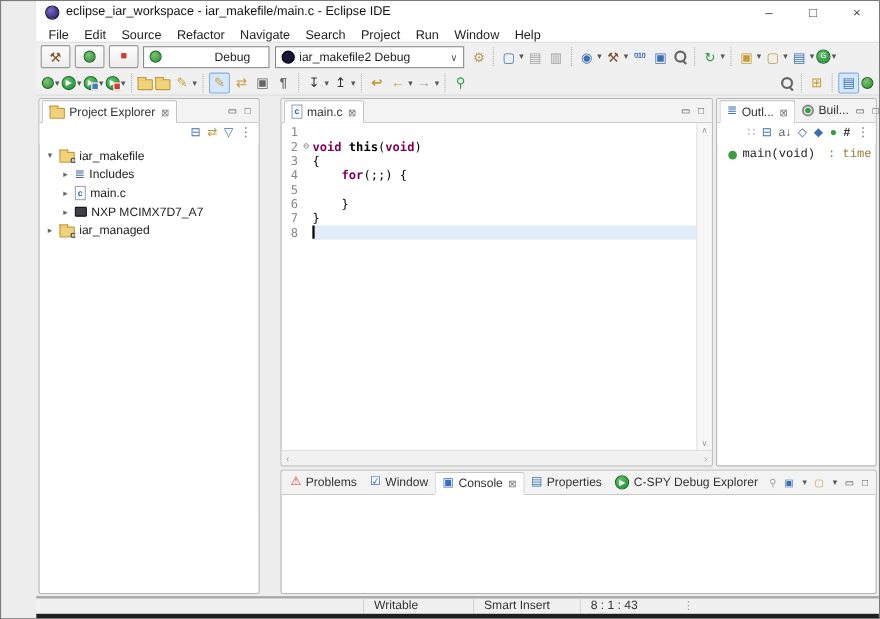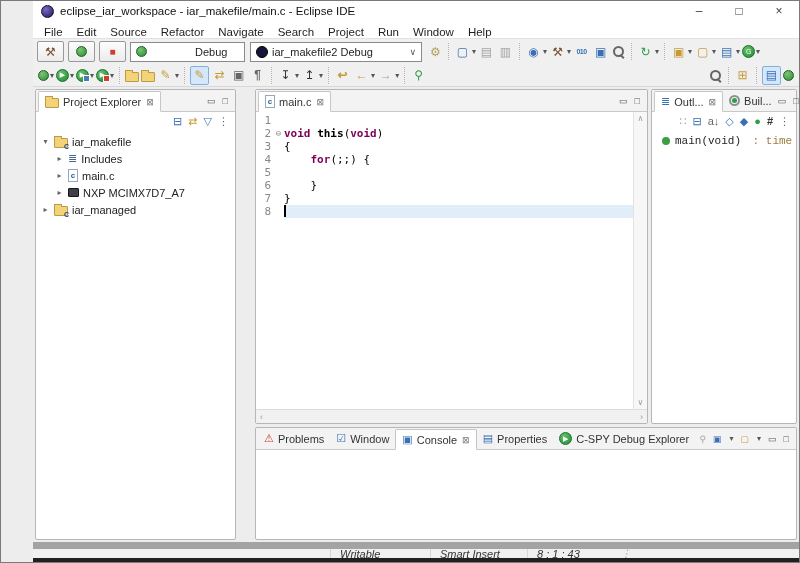--- a/index.html
+++ b/index.html
@@ -102,21 +102,21 @@
 
   
   .outline-content { flex:1; padding:4px 2px;font-family:Liberation Mono, monospace; }
   .orow { display:flex; align-items:center; gap:5px; padding-left:8px; font-size:11px; }
   .otype { color:#9a7d3f; white-space:pre; }
 
   
   .console-content { flex:1; font-size:11px; padding:3px 5px; color:#111; }
 
   
-  .statusbar { height:16px; background:#f0f0f0; border-top:7px solid #a3a3a3; display:flex; align-items:center; font-size:11px; color:#333; flex:none;font-style:italic; }
+  .statusbar { height:16px; background:#f0f0f0; border-top:2px solid #a3a3a3; display:flex; align-items:center; font-size:11px; color:#333; flex:none; }
   .s-spacer { width:297px; flex:none; height:100%; }
   .scell { border-left:1px solid #d6d6d6; height:100%; display:flex; align-items:center; padding-left:9px; flex:none; }
   .sc1{width:100px} .sc2{width:97px} .sc3{width:92px}
   .sdots { color:#9a9a9a; padding-left:2px; font-size:10px; }
   .blackstrip { height:4px; background:#202020; flex:none; }
 </style>
 </head>
 <body>
 
 <div class="window">

